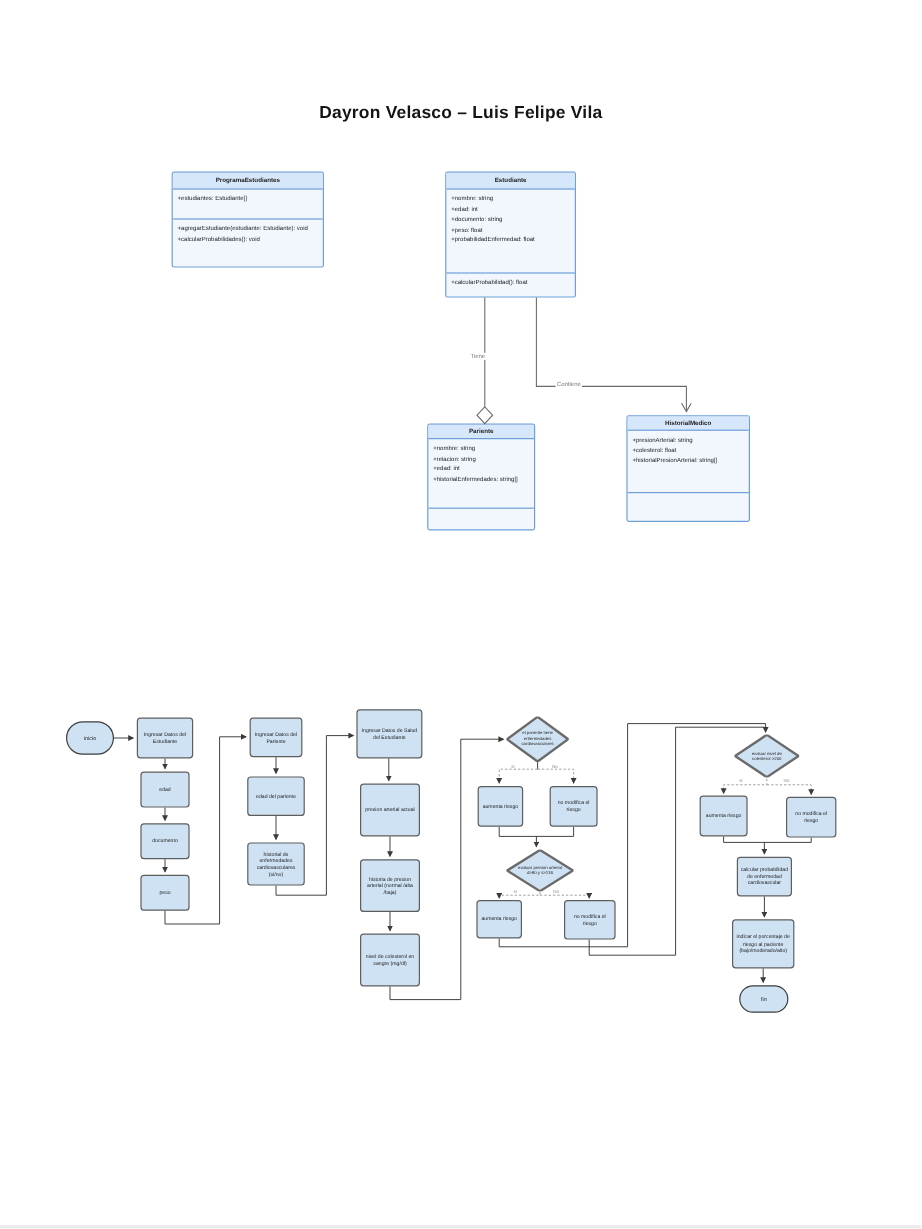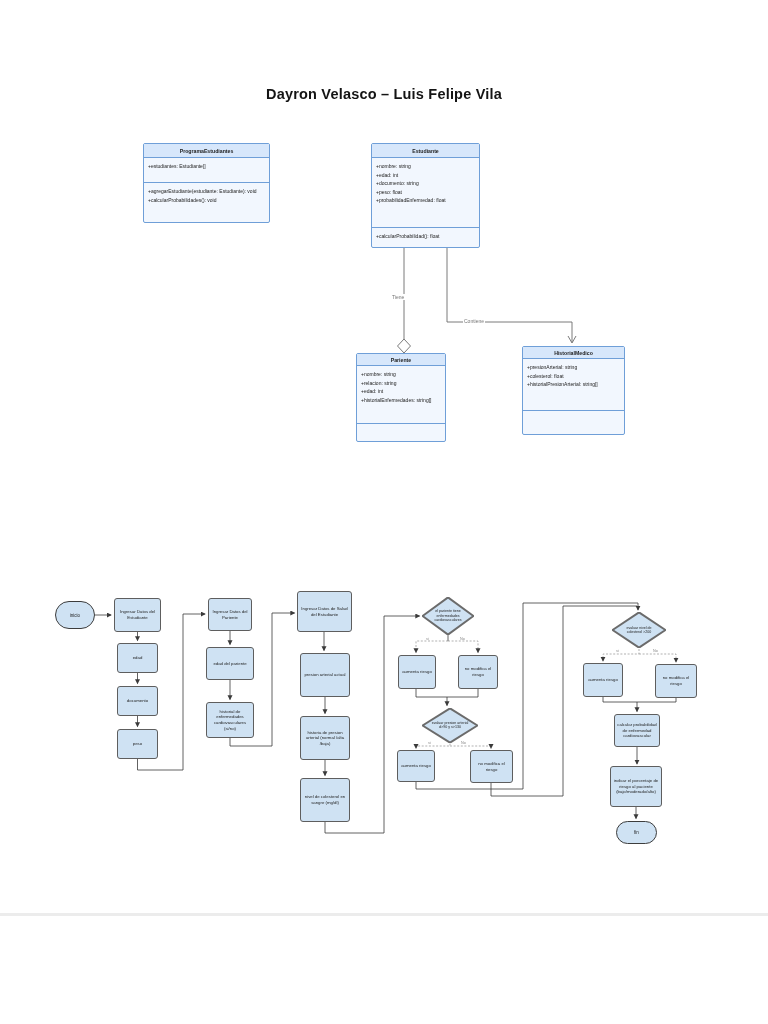--- a/index.html
+++ b/index.html
@@ -1,16 +1,16 @@
 <!DOCTYPE html>
 <html><head>
 <meta charset="utf-8">
 <style>
   html,body{margin:0;padding:0;background:#ffffff;}
-  .page{position:relative;width:768px;height:916px;background:#ffffff;overflow:hidden;
+  .page{position:relative;width:768px;height:1024px;background:#ffffff;overflow:hidden;
         font-family:"Liberation Sans",sans-serif;}
   .bottom-strip{position:absolute;left:0;bottom:0;width:768px;height:3px;background:#ececec;}
 
   .title{position:absolute;left:0;top:86px;width:768px;text-align:center;
          font-size:14.5px;font-weight:600;color:#141414;letter-spacing:.2px;}
 
   
   .uml-class{position:absolute;display:flex;flex-direction:column;
              border:1px solid #6f9fd8;border-radius:2px;background:#f2f7fe;
              box-sizing:border-box;font-size:5px;color:#1c1c1c;}

